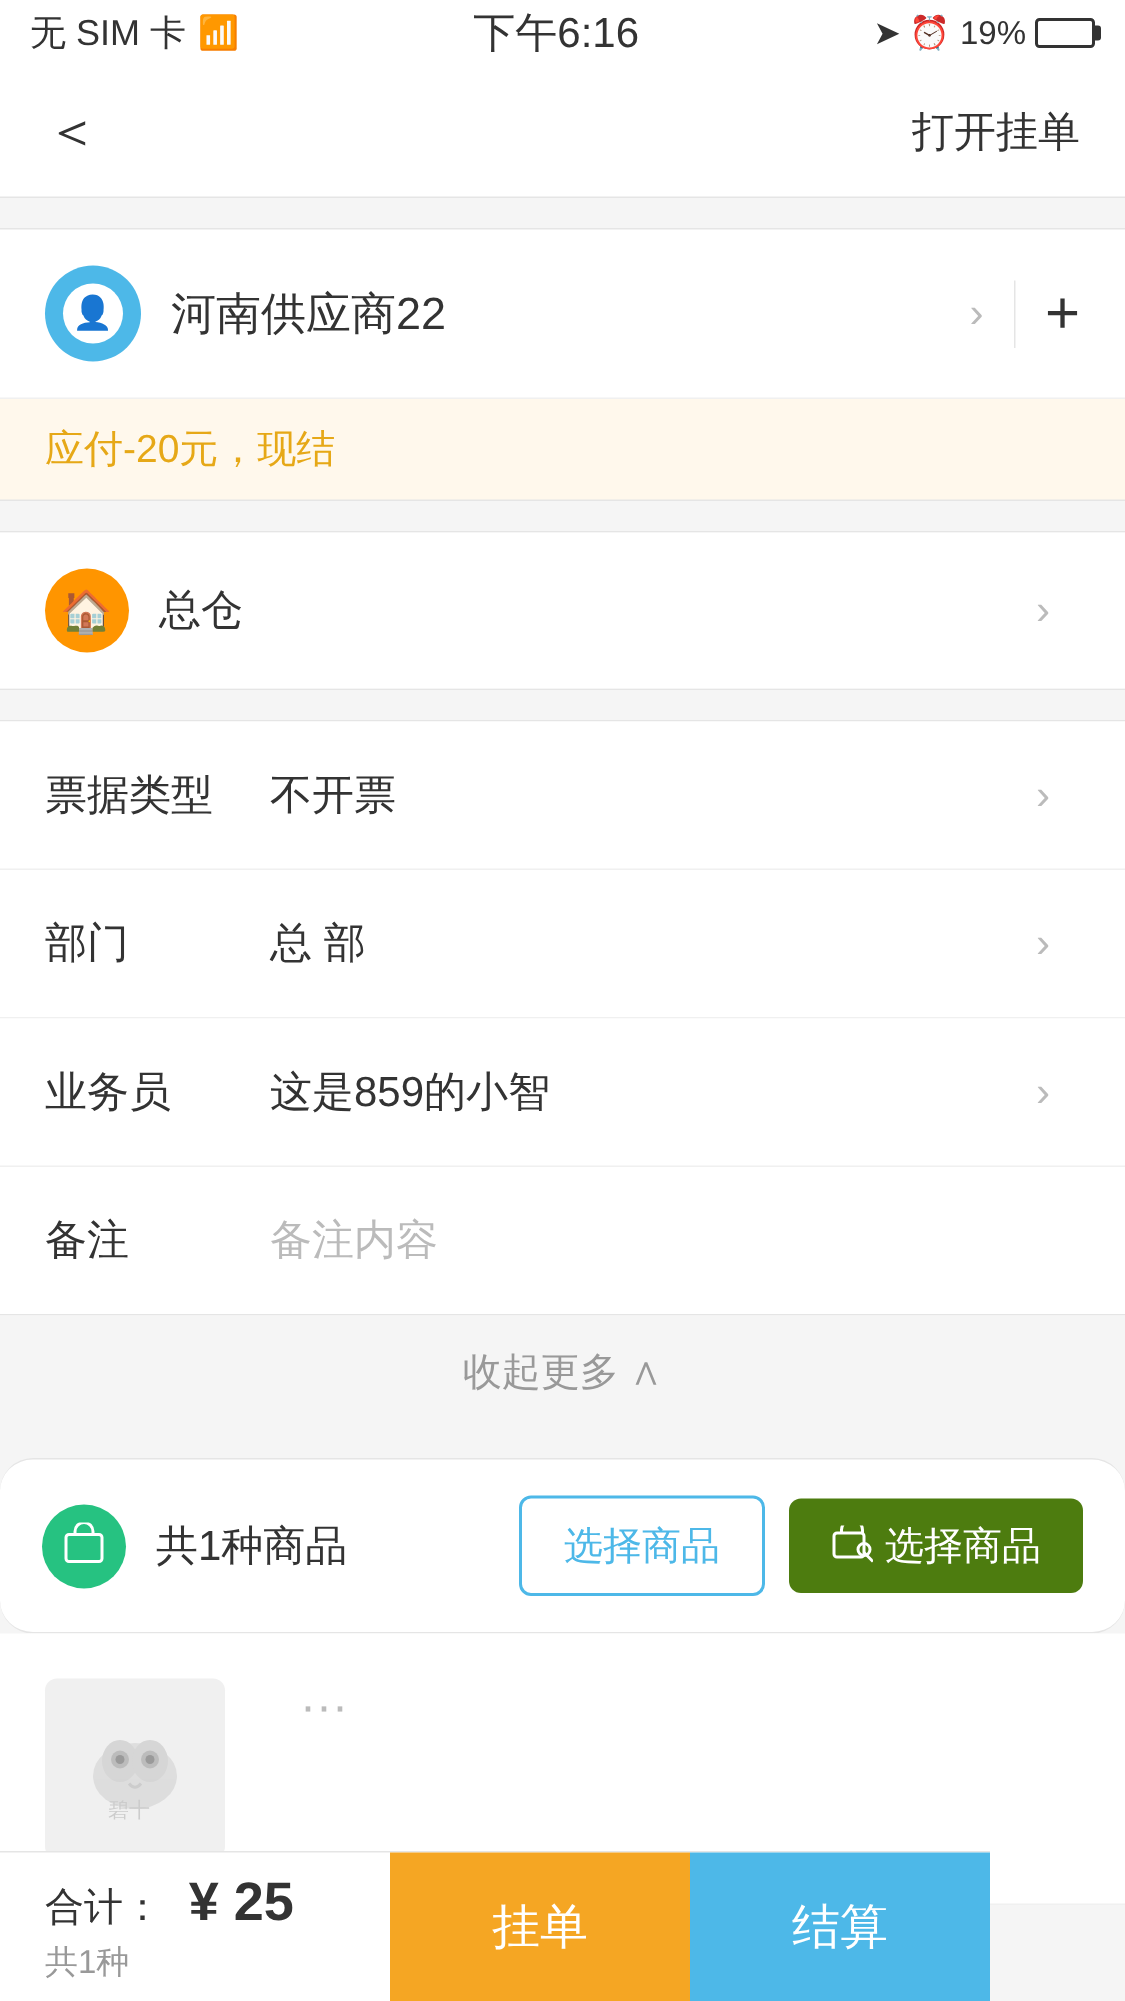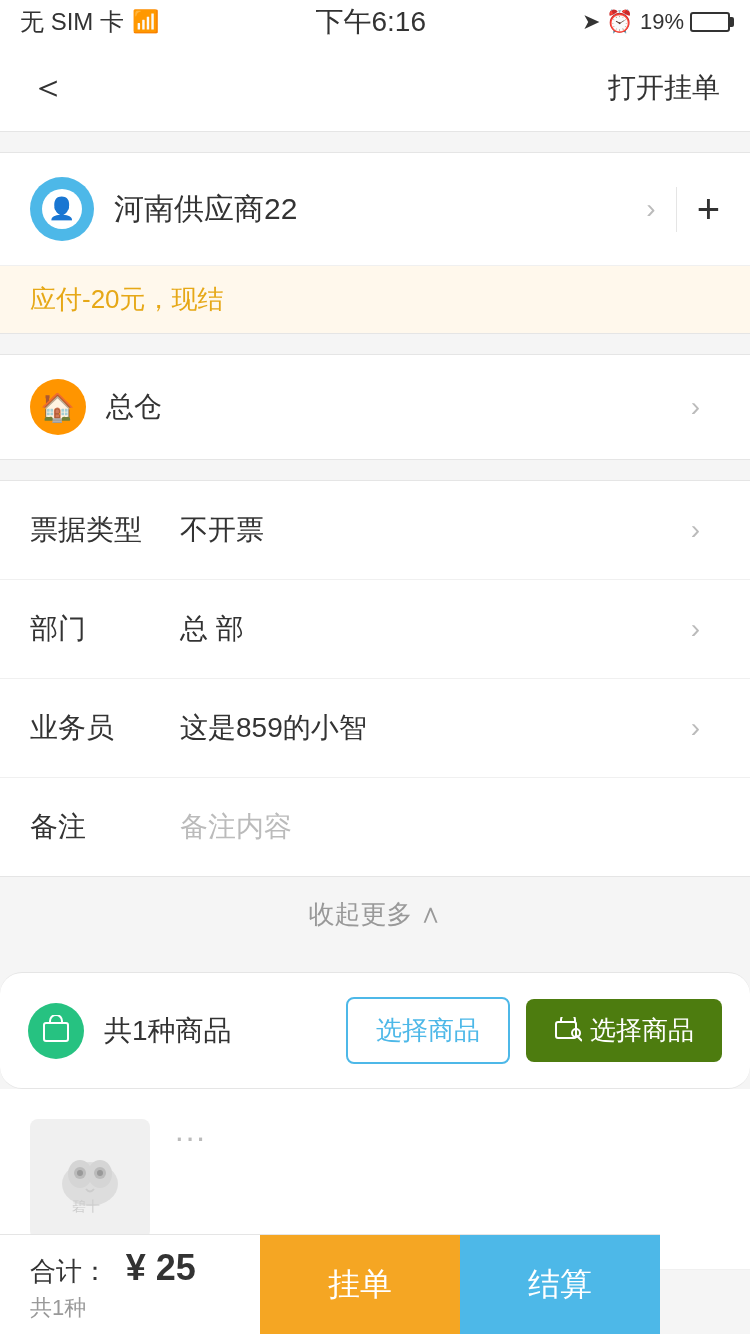--- a/index.html
+++ b/index.html
@@ -256,21 +256,21 @@
       background: #fff;
       display: flex;
       align-items: flex-start;
       padding: 30px;
       border-bottom: 1px solid #f0f0f0;
     }
     .product-thumb {
       width: 120px; height: 120px;
       background: #f0f0f0;
       border-radius: 8px;
-      margin-right: 14px;
+      margin-right: 40px;
       display: flex; align-items: center; justify-content: center;
       flex-shrink: 0;
       overflow: hidden;
     }
     .owl-logo {
       width: 80px; height: 80px;
       opacity: 0.5;
     }
     .product-info {
       flex: 1;

